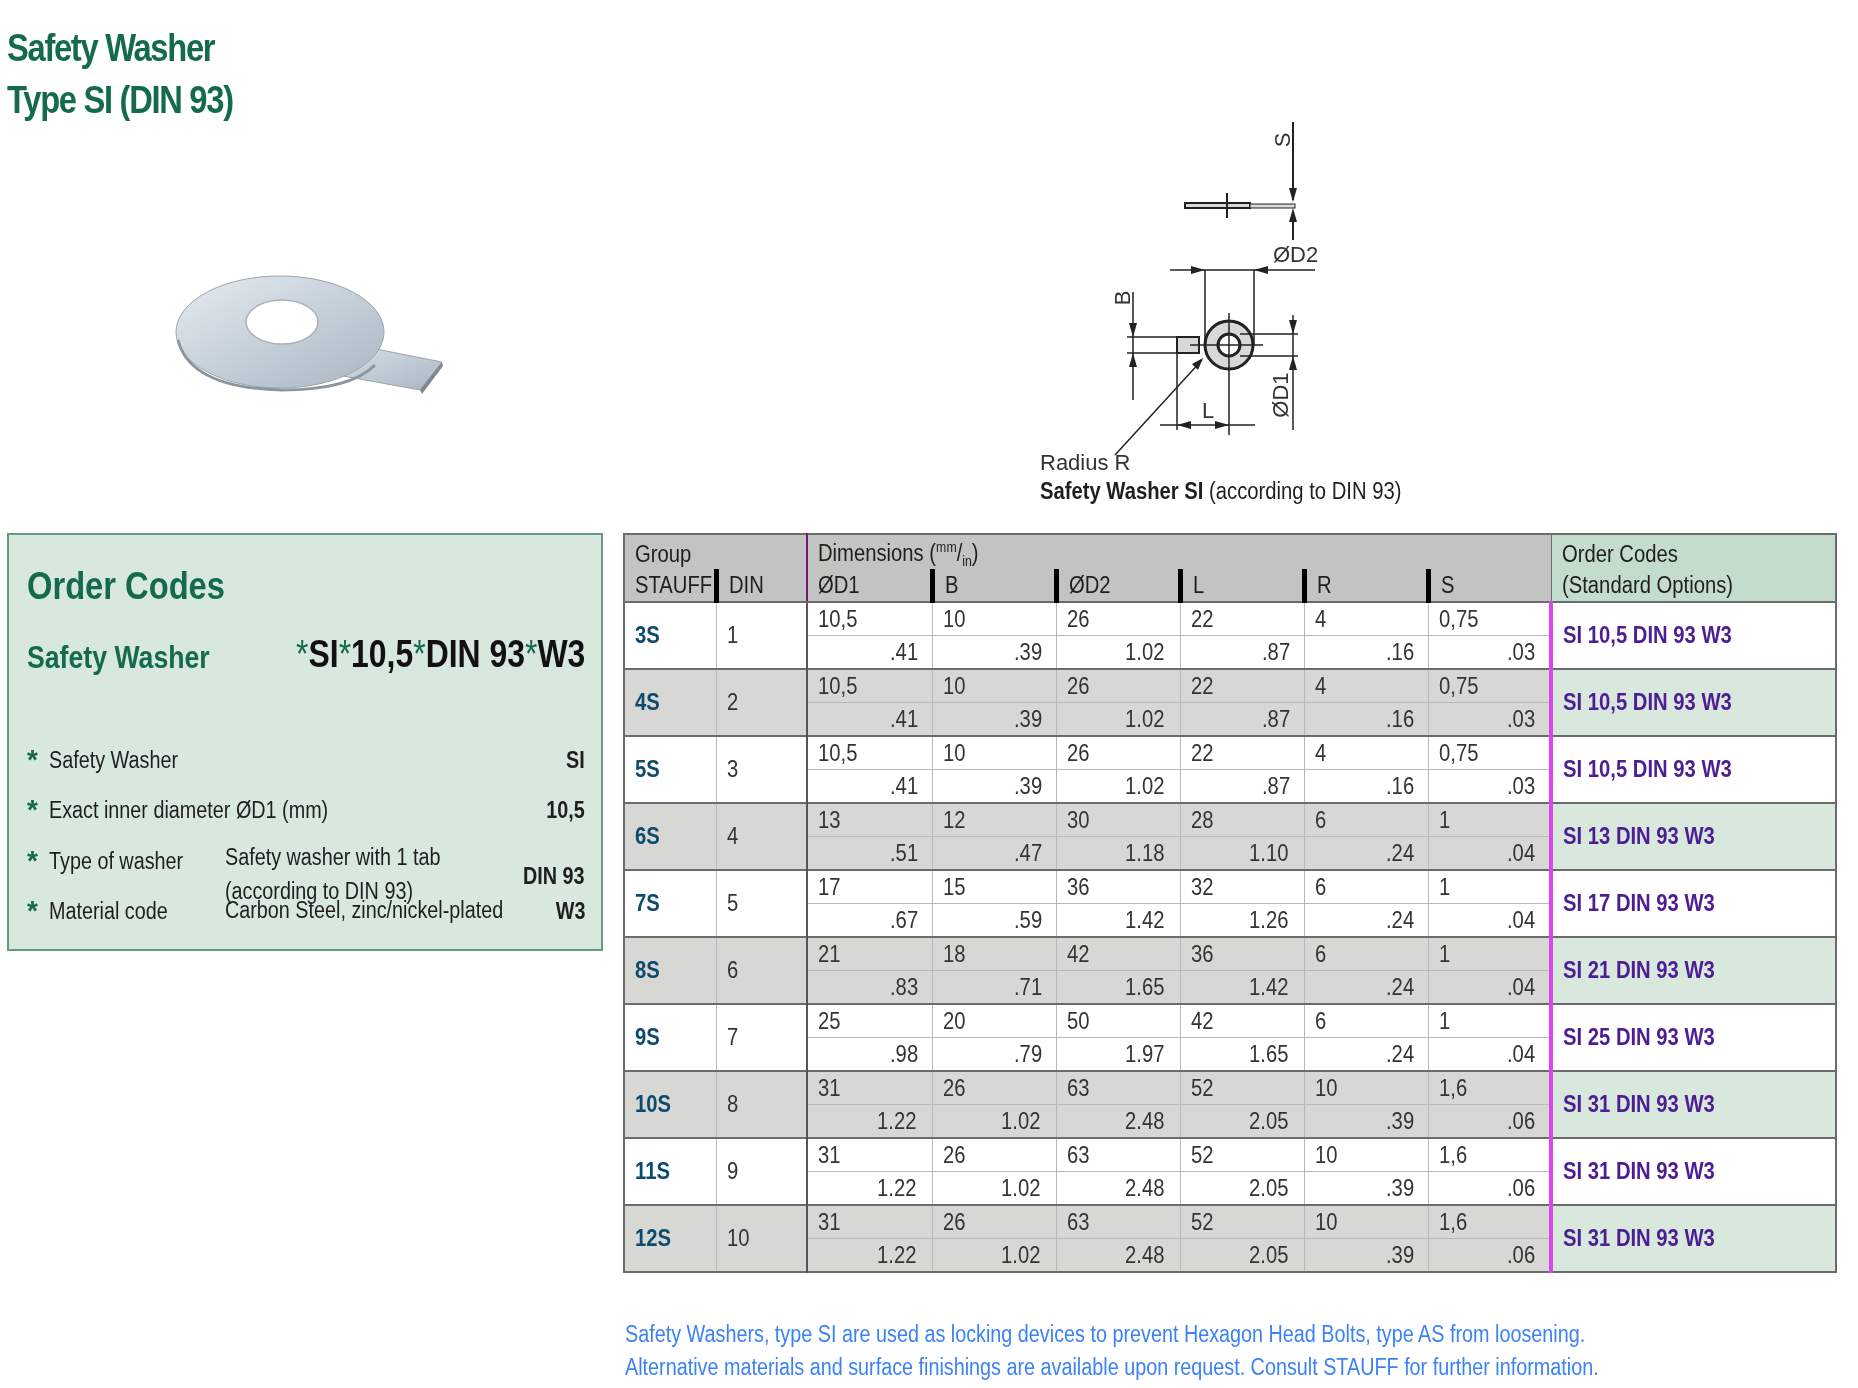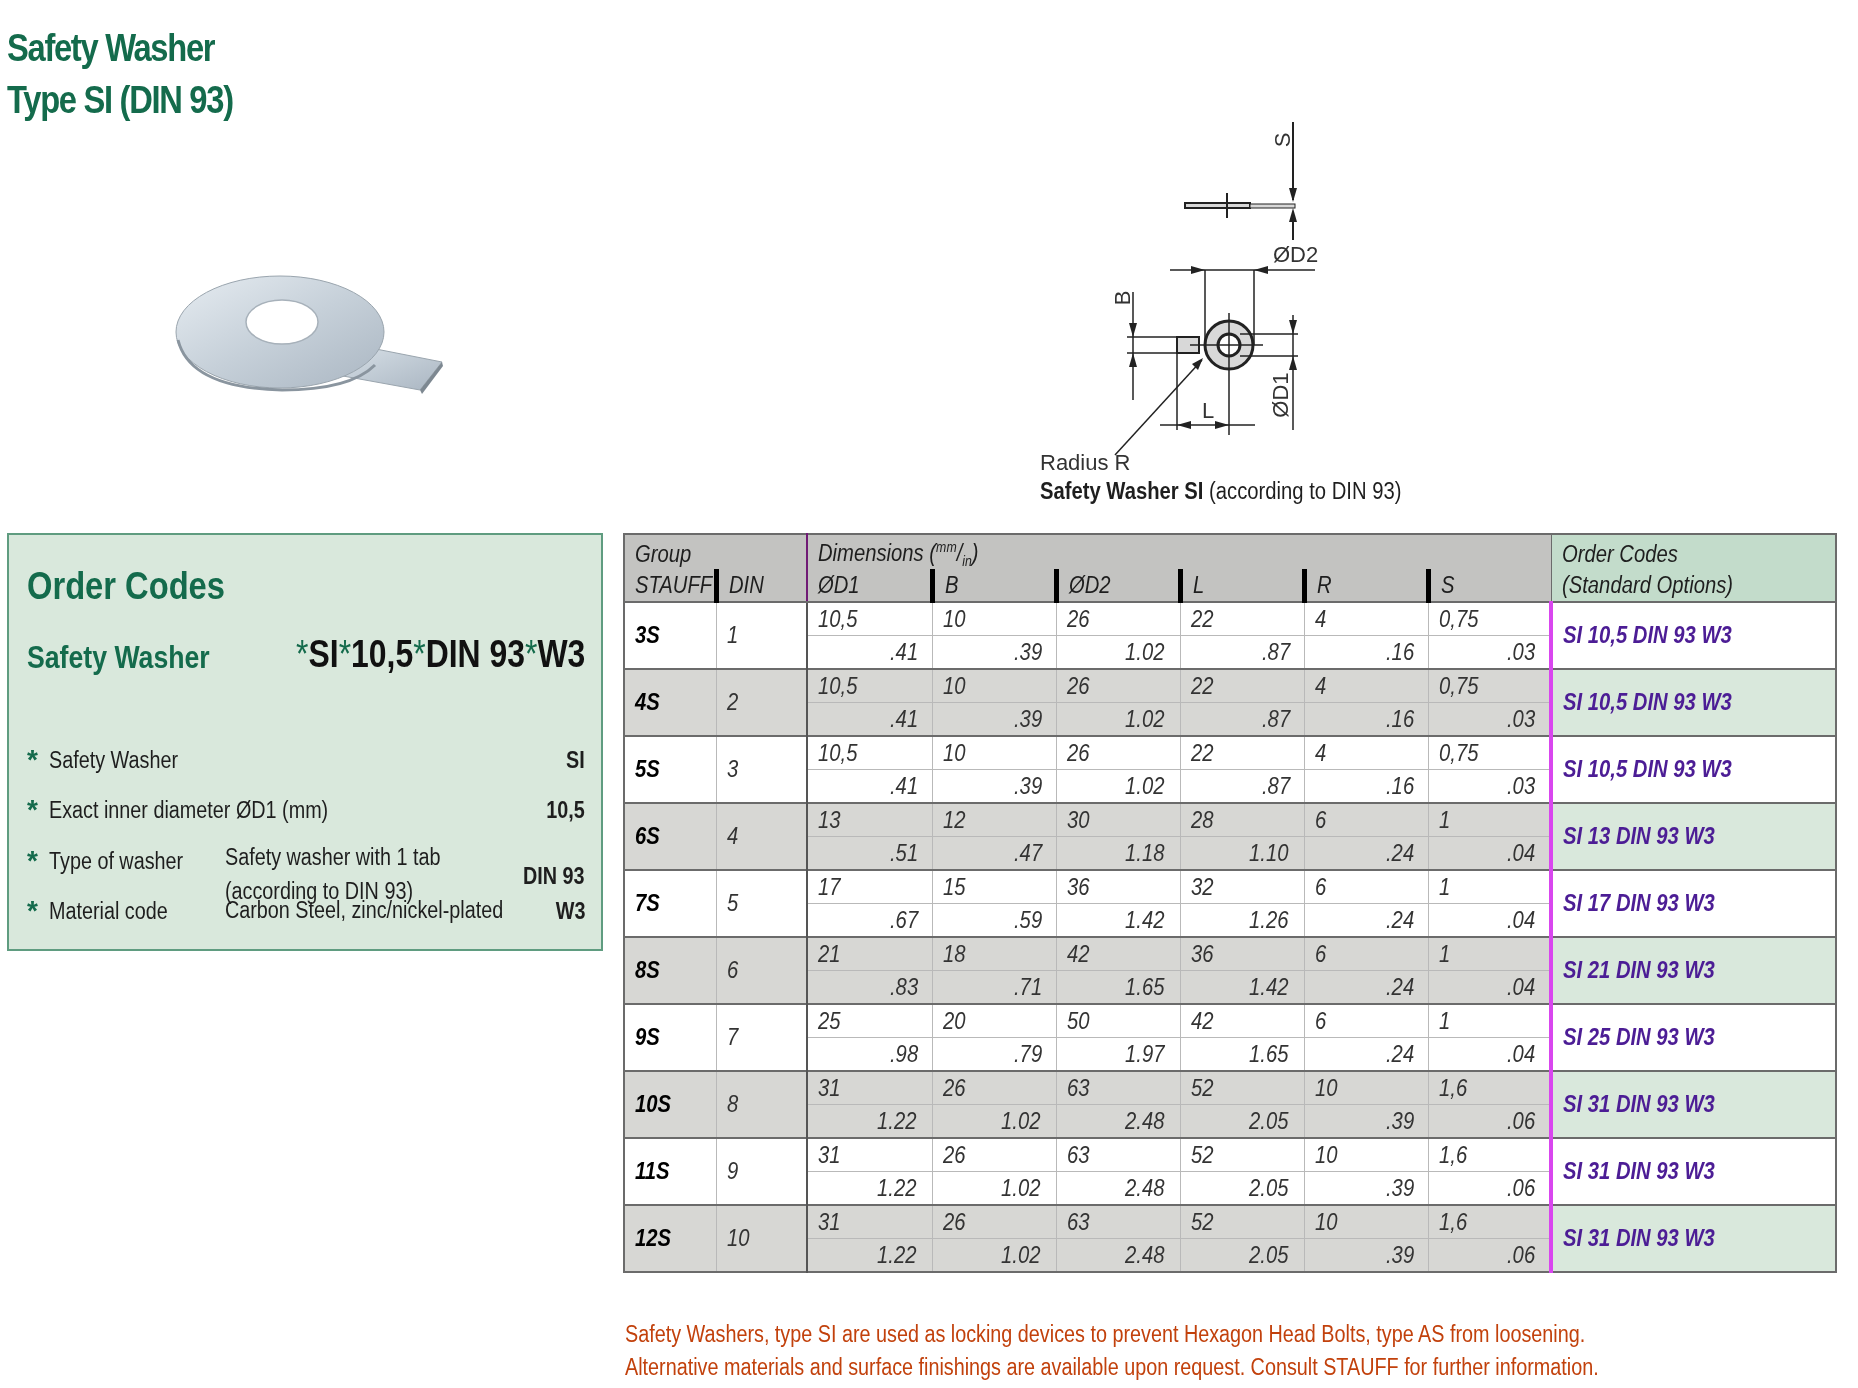--- a/index.html
+++ b/index.html
@@ -53,35 +53,35 @@
   }
   .spec-table td, .spec-table th { padding: 0 10px; vertical-align: middle; white-space: nowrap; overflow: hidden; }
   .spec-table thead th { background: #c3c3c1; text-align: left; font-weight: normal; color: #1e1e1e; }
   .spec-table thead th.oc { background: #c3dccb; }
   .spec-table thead tr.h1 th { height: 33px; padding-top: 4px; }
   .spec-table thead tr.h2 th { height: 33px; border-bottom: 2px solid #6b6b6b; margin-top: 33px; }
   .spec-table .cell-txt { display: inline-block; transform: scaleX(0.88); transform-origin: left center; }
   .spec-table tbody td { height: 33.5px; color: #333; border-left: 1px solid #b9b9b9; }
   .spec-table tbody tr.sub td { border-top: 1px solid #b9b9b9; text-align: right; }
   .spec-table tbody tr.main td { border-top: 2px solid #6b6b6b; }
-  .spec-table tbody td.grp { font-weight: bold; color: #000000; }
+  .spec-table tbody td.grp { font-weight: bold; color: #0c4a6e; }
   .spec-table tbody td.oc { font-weight: bold; color: #4c1d95; border-left: 4px solid #d946ef; }
   .spec-table tr.shade td { background: #d7d7d4; }
   .spec-table tr.shade td.oc { background: #d9e8dc; }
   .spec-table tr.plain td { background: #ffffff; }
   .spec-table td.dim1 { border-left: 2px solid #555; }
   .spec-table th.dimh { border-left: 2px solid #701a75; }
   .spec-table th.oc { border-left: 1px solid #6b6b6b; }
-  .spec-table { border: 2px solid #6b6b6b; font-style: italic; }
+  .spec-table { border: 2px solid #6b6b6b; }
 
   .th-sep { border-left: 5px solid #000000; }
   .unit-sup { font-size: 14px; vertical-align: super; }
   .unit-sub { font-size: 14px; vertical-align: sub; }
 
-  .footer { position: absolute; left: 625px; top: 1318px; font-size: 23px; color: #c2410c; line-height: 33px; }
+  .footer { position: absolute; left: 625px; top: 1318px; font-size: 23px; color: #3b82f6; line-height: 33px; }
   .footer div { transform: scaleX(0.86); transform-origin: left top; white-space: nowrap; }
 </style>
 </head>
 <body>
 
 <div class="page-title">
   <div>Safety Washer</div>
   <div>Type SI (DIN 93)</div>
 </div>
 

